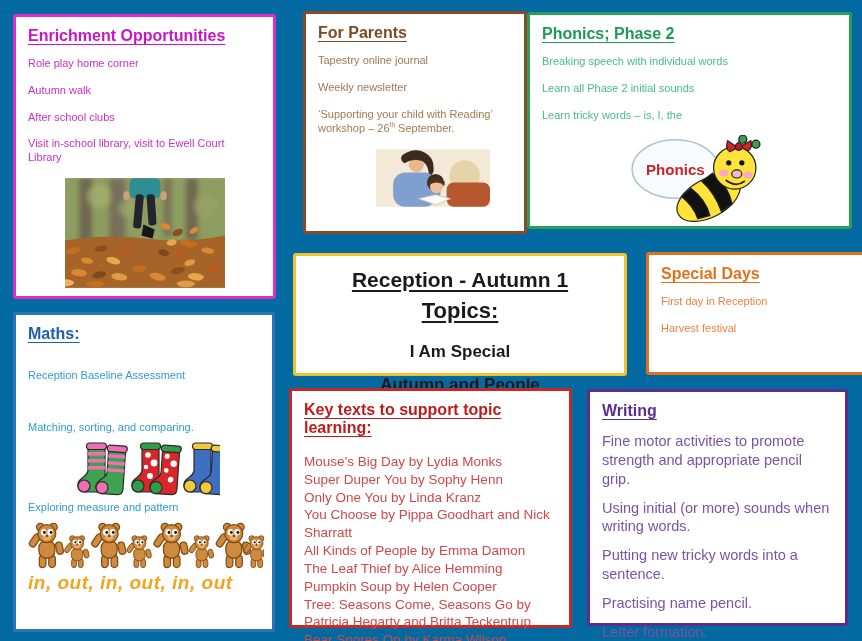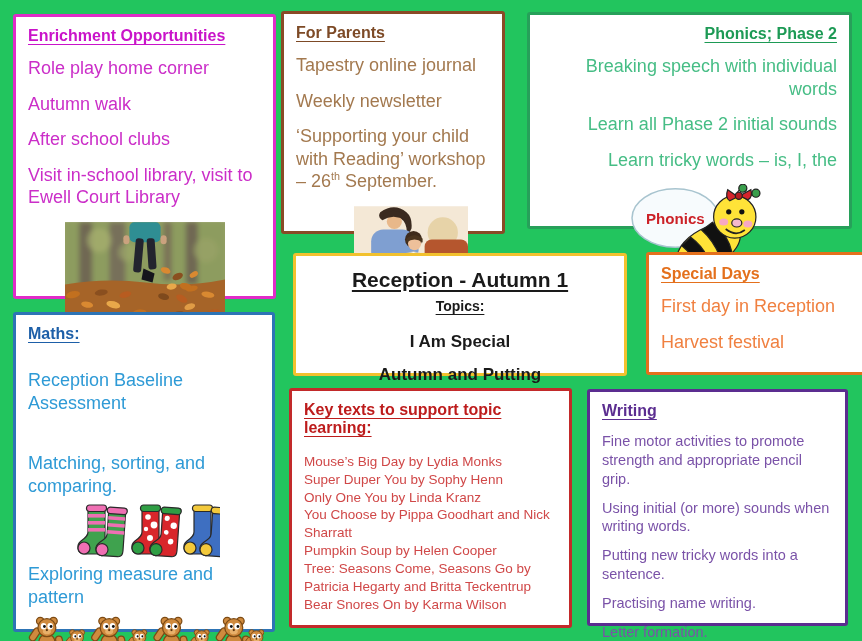--- a/index.html
+++ b/index.html
@@ -1,36 +1,36 @@
 <!DOCTYPE html>
 <html><head>
 <meta charset="utf-8">
 <style>
   html,body{margin:0;padding:0;background:#ffffff;}
   body{font-family:"Liberation Sans", sans-serif;}
-  #page{position:relative;width:862px;height:641px;background:#22c55e;overflow:hidden;}
+  #page{position:relative;width:862px;height:641px;background:#0369a1;overflow:hidden;}
   .box{position:absolute;background:#fff;border:3px solid;border-radius:3px;
        padding:8px 12px;box-sizing:border-box;}
   .box-title{font-weight:bold;text-decoration:underline;text-underline-offset:3px;
              font-size:16px;margin:2px 0 12px 0;}
-  .box-item{font-size:18px;line-height:1.25;margin:0 0 13px 0;}
+  .box-item{font-size:11px;line-height:1.25;margin:0 0 13px 0;}
 
   
   #enrichment{left:13px;top:14px;width:263px;height:285px;border-color:#e02cc8;color:#cb2ec8;}
   #enrichment .box-title{color:#c913c9;}
   
-  #for-parents{left:281px;top:11px;width:224px;height:223px;border-color:#8a4a26;color:#a3794f;}
+  #for-parents{left:303px;top:11px;width:224px;height:223px;border-color:#8a4a26;color:#a3794f;}
   #for-parents .box-title{color:#7d4a26;}
   
-  #phonics{left:527px;top:12px;width:325px;height:217px;border-color:#27a05a;color:#46bd85;text-align:right;}
+  #phonics{left:527px;top:12px;width:325px;height:217px;border-color:#27a05a;color:#46bd85;}
   #phonics .box-title{color:#1d9a55;}
   
   #reception{left:293px;top:253px;width:334px;height:123px;border-color:#f2c12e;color:#1a1a1a;text-align:center;}
   #reception .main-title{font-size:21px;font-weight:bold;text-decoration:underline;text-underline-offset:3px;margin:4px 0 6px 0;}
-  #reception .sub-title{font-size:14px;font-weight:bold;text-decoration:underline;text-underline-offset:3px;margin:0 0 18px 0;}
+  #reception .sub-title{font-size:22px;font-weight:bold;text-decoration:underline;text-underline-offset:3px;margin:0 0 18px 0;}
   #reception .topic{font-size:17px;font-weight:bold;margin:0 0 13px 0;}
   
   #special-days{left:646px;top:252px;width:245px;height:123px;border-color:#e4701c;color:#f08040;}
   #special-days .box-title{color:#e4701c;}
   
   #maths{left:13px;top:312px;width:262px;height:320px;border-color:#2d74b5;color:#2e9ad6;}
   #maths .box-title{color:#1d5fa8;margin-bottom:26px;}
   #maths .gap-after{margin-bottom:38px;}
   #maths .tight{margin-bottom:6px;}
   #maths .caption{font-size:19px;font-weight:800;color:#f5a21d;text-align:left;
@@ -167,21 +167,21 @@
         <path d="M109,11 l11,-6 q2,8 -3,10 z" fill="#d6242c"></path>
         <circle cx="108" cy="11" r="3.5" fill="#b71c22"></circle>
       </g>
     </svg>
   </div>
 
   <div class="box" id="reception">
     <div class="main-title">Reception - Autumn 1</div>
     <div class="sub-title">Topics:</div>
     <div class="topic">I Am Special</div>
-    <div class="topic">Autumn and Putting</div>
+    <div class="topic">Autumn and People</div>
   </div>
 
   <div class="box" id="special-days">
     <div class="box-title">Special Days</div>
     <p class="box-item">First day in Reception</p>
     <p class="box-item">Harvest festival</p>
   </div>
 
   <div class="box" id="maths">
     <div class="box-title">Maths:</div>
@@ -269,27 +269,29 @@
     </svg>
     <div class="caption">in, out, in, out, in, out</div>
   </div>
 
   <div class="box" id="key-texts">
     <div class="box-title">Key texts to support topic learning:</div>
     <div class="book-line">Mouse’s Big Day by Lydia Monks</div>
     <div class="book-line">Super Duper You by Sophy Henn</div>
     <div class="book-line">Only One You by Linda Kranz</div>
     <div class="book-line">You Choose by Pippa Goodhart and Nick Sharratt</div>
+    <div class="book-line">All Kinds of People by Emma Damon</div>
+    <div class="book-line">The Leaf Thief by Alice Hemming</div>
     <div class="book-line">Pumpkin Soup by Helen Cooper</div>
     <div class="book-line">Tree: Seasons Come, Seasons Go by Patricia Hegarty and Britta Teckentrup</div>
     <div class="book-line">Bear Snores On by Karma Wilson</div>
   </div>
 
   <div class="box" id="writing">
     <div class="box-title">Writing</div>
     <p class="box-item">Fine motor activities to promote strength and appropriate pencil grip.</p>
     <p class="box-item">Using initial (or more) sounds when writing words.</p>
     <p class="box-item">Putting new tricky words into a sentence.</p>
-    <p class="box-item">Practising name writing.</p>
+    <p class="box-item">Practising name pencil.</p>
     <p class="box-item">Letter formation.</p>
   </div>
 
 </div>
 
 </body></html>

